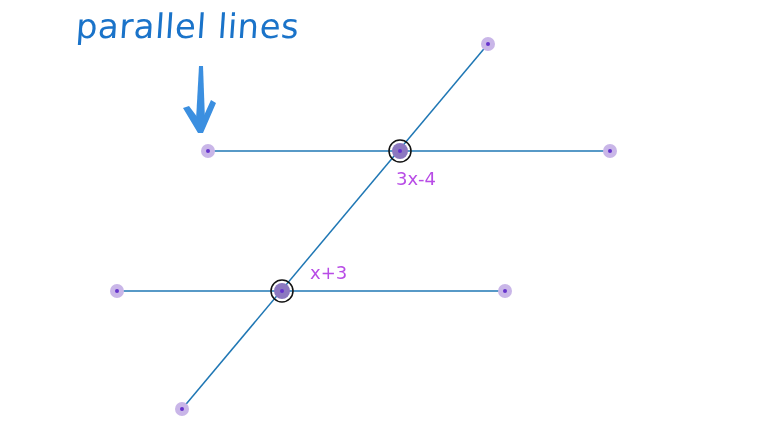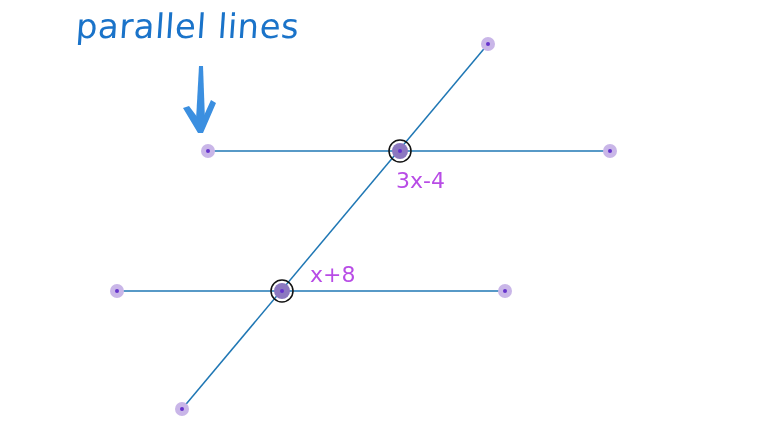--- a/index.html
+++ b/index.html
@@ -28,21 +28,21 @@
       font-family: "DejaVu Sans", sans-serif;
       font-size: 34px;
       color: #1a73c9;
       letter-spacing: 0.5px;
       transform: skewX(-4deg);
       white-space: nowrap;
     }
     .angle-label {
       position: absolute;
       font-family: "DejaVu Sans", sans-serif;
-      font-size: 22px;
+      font-size: 18px;
       color: #b84ce6;
       white-space: nowrap;
     }
   </style>
 </head>
 <body>
 
 <svg id="canvas" width="768" height="432" viewBox="0 0 768 432" xmlns="http://www.w3.org/2000/svg">
 
   <g>
@@ -91,13 +91,13 @@
         <circle cx="282" cy="291" r="8" fill="#8c78c0"></circle>
         <circle cx="282" cy="291" r="2" fill="#6633cc"></circle>
         <circle cx="282" cy="291" r="11" fill="none" stroke="#111111" stroke-width="1.5"></circle>
       </g>
     </g>
 </svg>
 
 <div class="title-text" style="color: rgb(26, 115, 201);">parallel lines</div>
 
 <div class="angle-label" id="upper-label" style="left: 396px; top: 168px; color: rgb(184, 76, 230);">3x-4</div>
-<div class="angle-label" id="lower-label" style="left: 310px; top: 262px; color: rgb(184, 76, 230);">x+8</div>
+<div class="angle-label" id="lower-label" style="left: 310px; top: 262px; color: rgb(184, 76, 230);">x+3</div>
 
 </body></html>

